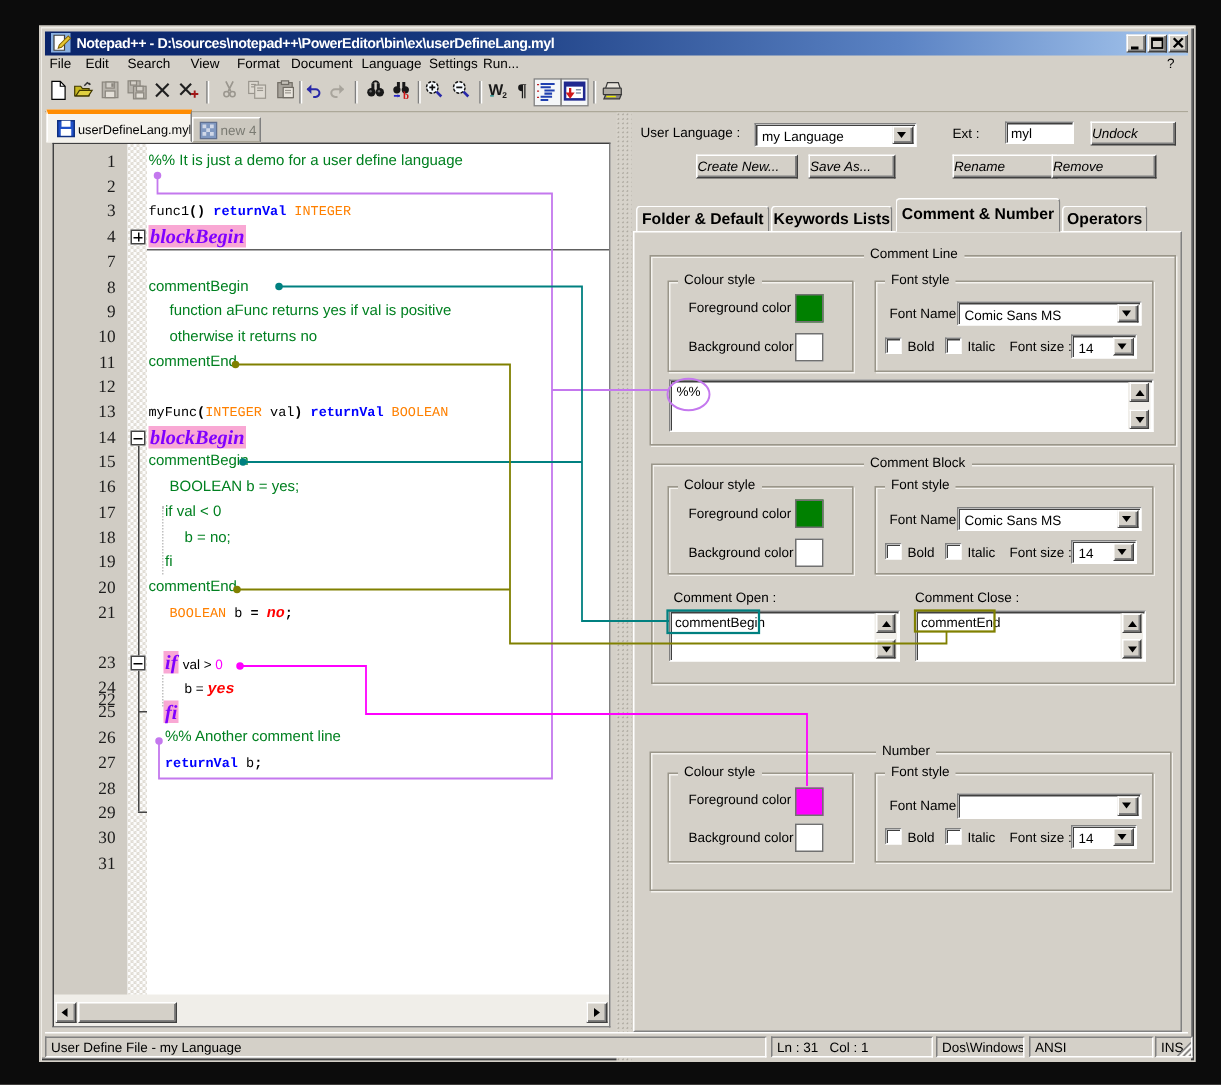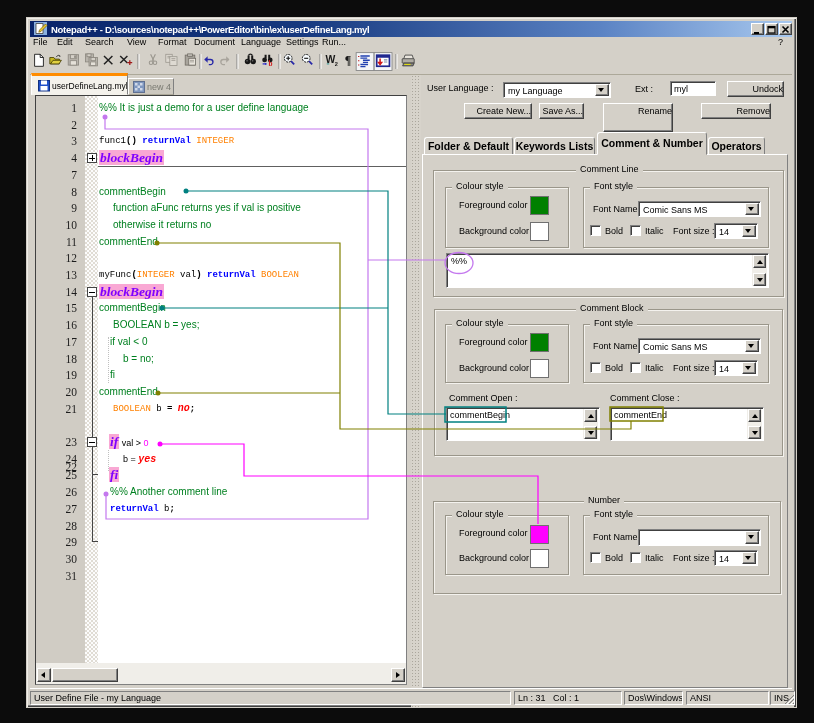--- a/index.html
+++ b/index.html
@@ -58,21 +58,21 @@
 .foldbox .fv { position:absolute; top:1px; bottom:1px; left:3px; width:1px; background:#000; }
 #hscroll { position:absolute; left:1px; bottom:2px; height:14px; width:368px; background:#f0eee9; }
 .sbtn { position:absolute; width:14px; height:14px; background:#d4d0c8; border:1px solid;
   border-color:#fff #404040 #404040 #fff; box-shadow:inset -1px -1px 0 #808080; }
 #splitter { position:absolute; left:381px; top:0; width:11px; height:633px;
   background-image: radial-gradient(#aaa69c 0.6px, transparent 0.6px);
   background-size:3px 3px; background-color:#d7d3cb; }
 #panel { position:absolute; left:391px; top:0; width:373px; height:633px; background:#d4d0c8;
   font-size:9px; color:#000; }
 .btn { position:absolute; background:#d4d0c8; border:1px solid; border-color:#fff #404040 #404040 #fff;
-  box-shadow:inset -1px -1px 0 #808080; text-align:right; font-size:9px; color:#000; padding-top:2px;}
+  box-shadow:inset -1px -1px 0 #808080; text-align:left; font-size:9px; color:#000; padding-top:2px;font-style:italic;}
 .input { position:absolute; background:#fff; border:1px solid; border-color:#808080 #fff #fff #808080;
   box-shadow: inset 1px 1px 0 #404040; font-size:9px; color:#000; padding:2px 3px; }
 .combo { position:absolute; background:#fff; border:1px solid; border-color:#808080 #fff #fff #808080;
   box-shadow: inset 1px 1px 0 #404040; font-size:9px; color:#000; }
 .combo .cbtxt { position:absolute; left:4px; top:2.5px; white-space:nowrap; }
 .cbbtn { position:absolute; right:1px; top:1px; bottom:1px; width:14px; background:#d4d0c8;
   border:1px solid; border-color:#fff #404040 #404040 #fff; box-shadow:inset -1px -1px 0 #808080; }
 .tri-d { position:absolute; left:2px; top:3px; border-left:3.5px solid transparent;
   border-right:3.5px solid transparent; border-top:4px solid #000; width:0; height:0; }
 .tri-u2 { position:absolute; left:3px; top:4px; border-left:3px solid transparent;
@@ -381,22 +381,22 @@
 <div class="combo" style="left:82px; top:7px; width:108px; height:16px;">
           <span class="cbtxt">my Language</span>
           <div class="cbbtn">
             <div class="tri-d"></div>
           </div>
         </div>
 <div class="lbl" style="left:214px; top:9px;">Ext :</div>
 <div class="input" style="left:249px; top:6px; width:46px; height:15px;">myl</div>
 <div class="btn" style="left:306px; top:6px; width:57px; height:16px;">Undock</div>
 <div class="btn" style="left:43px; top:28px; width:68px; height:16px;">Create New...</div>
-<div class="btn" style="left:118px; top:28px; width:45px; height:16px;">Save As...</div>
-<div class="btn" style="left:182px; top:28px; width:70px; height:29px;">Rename</div>
+<div class="btn" style="left:118px; top:28px; width:58px; height:16px;">Save As...</div>
+<div class="btn" style="left:214px; top:28px; width:70px; height:16px;">Rename</div>
 <div class="btn" style="left:280px; top:28px; width:70px; height:16px;">Remove</div>
 <div class="ptab" style="left:3px; top:62px; width:89px; height:18px; padding-top:2px;">Folder &amp; Default</div>
 <div class="ptab" style="left:93px; top:62px; width:81px; height:18px; padding-top:2px;">Keywords Lists</div>
 <div class="ptab" style="left:176px; top:57px; width:110px; height:23px; padding-top:4px; z-index:5; border-bottom:1px solid #d4d0c8;">Comment &amp; Number</div>
 <div class="ptab" style="left:287px; top:62px; width:57px; height:18px; padding-top:2px;">Operators</div>
 <div id="tabpage"></div>
 <div class="group" style="left:12px; top:95px; width:351px; height:127px;"></div>
 <div class="gcap" style="left:155px; top:89px;">Comment Line</div>
 <div class="group" style="left:24px; top:112px; width:124px; height:61px;"></div>
 <div class="gcap" style="left:31px; top:106px;">Colour style</div>

